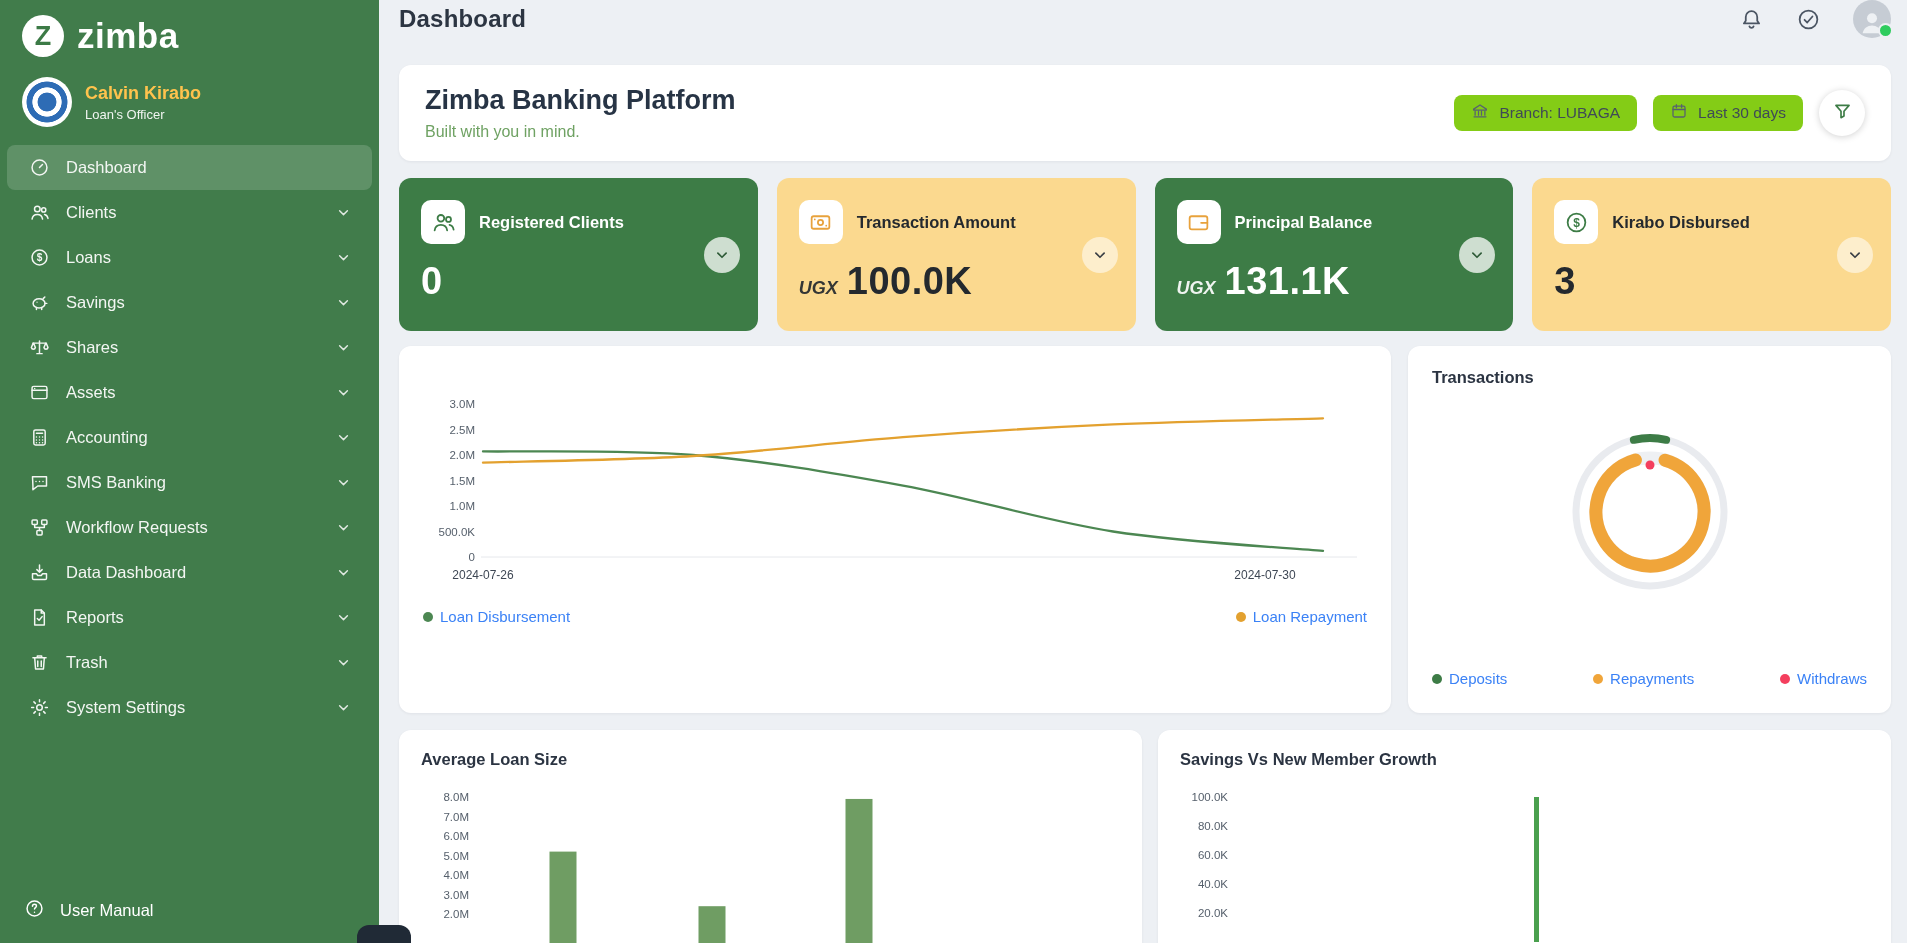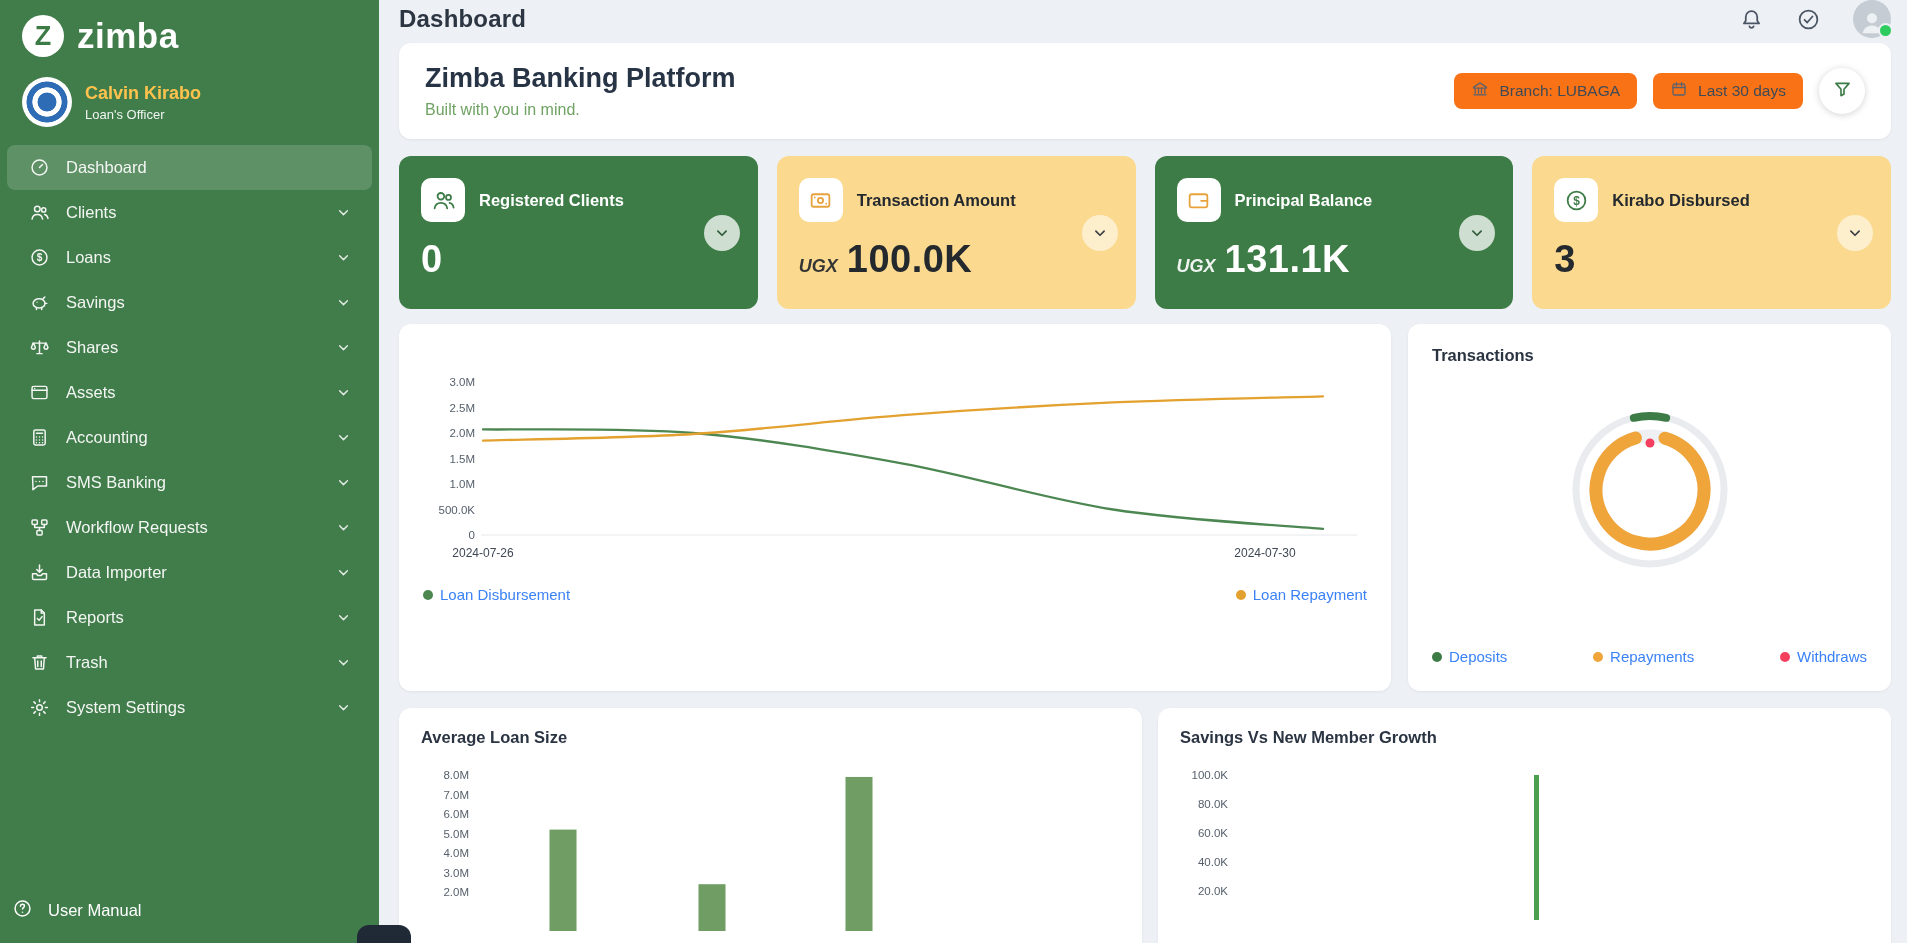--- a/index.html
+++ b/index.html
@@ -16,44 +16,44 @@
   .profile-name{color:#ffc34d;font-weight:bold;font-size:18px;}
   .profile-role{font-size:13px;color:rgba(255,255,255,.92);margin-top:3px;}
   .nav{flex:1;padding:2px 0;overflow:hidden;}
   .nav-item{display:flex;align-items:center;gap:16px;height:45px;padding:0 20px 0 22px;margin:0 7px;border-radius:8px;font-size:16.5px;color:#f3f6f3;cursor:pointer;}
   .nav-item.active{background:rgba(255,255,255,.16);}
   .nav-ic{display:flex;}
   .nav-ic svg{width:21px;height:21px;display:block;}
   .nav-label{flex:1;white-space:nowrap;}
   .nav-chev{display:flex;opacity:.9;}
   .nav-chev svg{width:17px;height:17px;}
-  .sidebar-footer{display:flex;align-items:center;gap:15px;padding:20px 12px;font-size:16.5px;cursor:pointer;}
+  .sidebar-footer{display:flex;align-items:center;gap:15px;padding:20px 24px;font-size:16.5px;cursor:pointer;}
   .sidebar-footer svg{width:21px;height:21px;}
 
   
   .main{flex:1;min-width:0;display:flex;flex-direction:column;}
   .topbar{height:72px;display:flex;align-items:center;padding:0 16px 0 20px;}
   .topbar-title{font-size:24px;font-weight:bold;color:#2c3542;letter-spacing:.2px;}
   .topbar-right{margin-left:auto;display:flex;align-items:center;gap:32px;}
   .icon-btn{display:flex;cursor:pointer;color:#4b5563;}
   .icon-btn svg{width:25px;height:25px;}
   .topbar-avatar{width:38px;height:38px;border-radius:50%;background:#c6ccd4;position:relative;overflow:visible;cursor:pointer;}
   .topbar-avatar .ph{position:absolute;inset:0;display:flex;align-items:center;justify-content:center;color:#eef1f4;overflow:hidden;border-radius:50%;}
   .topbar-avatar .ph svg{width:30px;height:30px;margin-top:6px;}
   .status-dot{position:absolute;right:-2px;bottom:0;width:11px;height:11px;border-radius:50%;background:#2ecc5e;border:2px solid #edf0f4;}
 
   .content{padding:0 16px 0 20px;}
   .card{background:#fff;border-radius:12px;box-shadow:0 1px 3px rgba(16,24,40,.06);}
 
   
-  .welcome-card{margin-top:5px;padding:20px 26px;display:flex;align-items:center;justify-content:space-between;}
+  .welcome-card{margin-top:27px;padding:20px 26px;display:flex;align-items:center;justify-content:space-between;}
   .welcome-title{font-size:27px;font-weight:bold;color:#273445;}
   .welcome-sub{margin-top:7px;font-size:16px;color:#6fa263;}
   .welcome-actions{margin-left:auto;display:flex;align-items:center;gap:16px;}
-  .pill{background:#f97316;border-radius:8px;padding:7px 17px;font-size:15.5px;color:#3f4a57;display:flex;align-items:center;gap:10px;cursor:pointer;white-space:nowrap;}
+  .pill{background:#84cc16;border-radius:8px;padding:7px 17px;font-size:15.5px;color:#3f4a57;display:flex;align-items:center;gap:10px;cursor:pointer;white-space:nowrap;}
   .pill svg{width:18px;height:18px;color:#57616f;}
   .filter-btn{width:46px;height:46px;border-radius:50%;background:#fff;box-shadow:0 1px 7px rgba(0,0,0,.18);display:flex;align-items:center;justify-content:center;color:#3d7c46;cursor:pointer;}
   .filter-btn svg{width:21px;height:21px;}
 
   
   .stats{display:grid;grid-template-columns:repeat(4,1fr);gap:19px;margin-top:17px;}
   .stat-card{border-radius:12px;padding:22px 22px;height:153px;box-sizing:border-box;position:relative;}
   .stat-green{background:#3d7c46;color:#fff;}
   .stat-yellow{background:#fbd98f;color:#24292e;}
   .stat-head{display:flex;align-items:center;gap:14px;}
@@ -233,21 +233,21 @@
             </svg>
           </span>
         </div>
         <div class="nav-item">
           <span class="nav-ic">
             <svg viewBox="0 0 24 24" fill="none" stroke="currentColor" stroke-width="1.7" stroke-linecap="round" stroke-linejoin="round">
               <path d="M12 3.5v8.2m0 0l-3-3m3 3l3-3"></path>
               <path d="M4 13.5h4.5l1.5 2h4l1.5-2H20v5a1.5 1.5 0 0 1-1.5 1.5h-13A1.5 1.5 0 0 1 4 18.5z"></path>
             </svg>
           </span>
-          <span class="nav-label">Data Importer</span>
+          <span class="nav-label">Data Dashboard</span>
           <span class="nav-chev">
             <svg viewBox="0 0 24 24" fill="none" stroke="currentColor" stroke-width="2" stroke-linecap="round" stroke-linejoin="round">
               <path d="M6.5 9.5L12 15l5.5-5.5"></path>
             </svg>
           </span>
         </div>
         <div class="nav-item">
           <span class="nav-ic">
             <svg viewBox="0 0 24 24" fill="none" stroke="currentColor" stroke-width="1.7" stroke-linecap="round" stroke-linejoin="round">
               <path d="M6.5 3.5h7.5l3.5 3.5v13.5H6.5z"></path>

